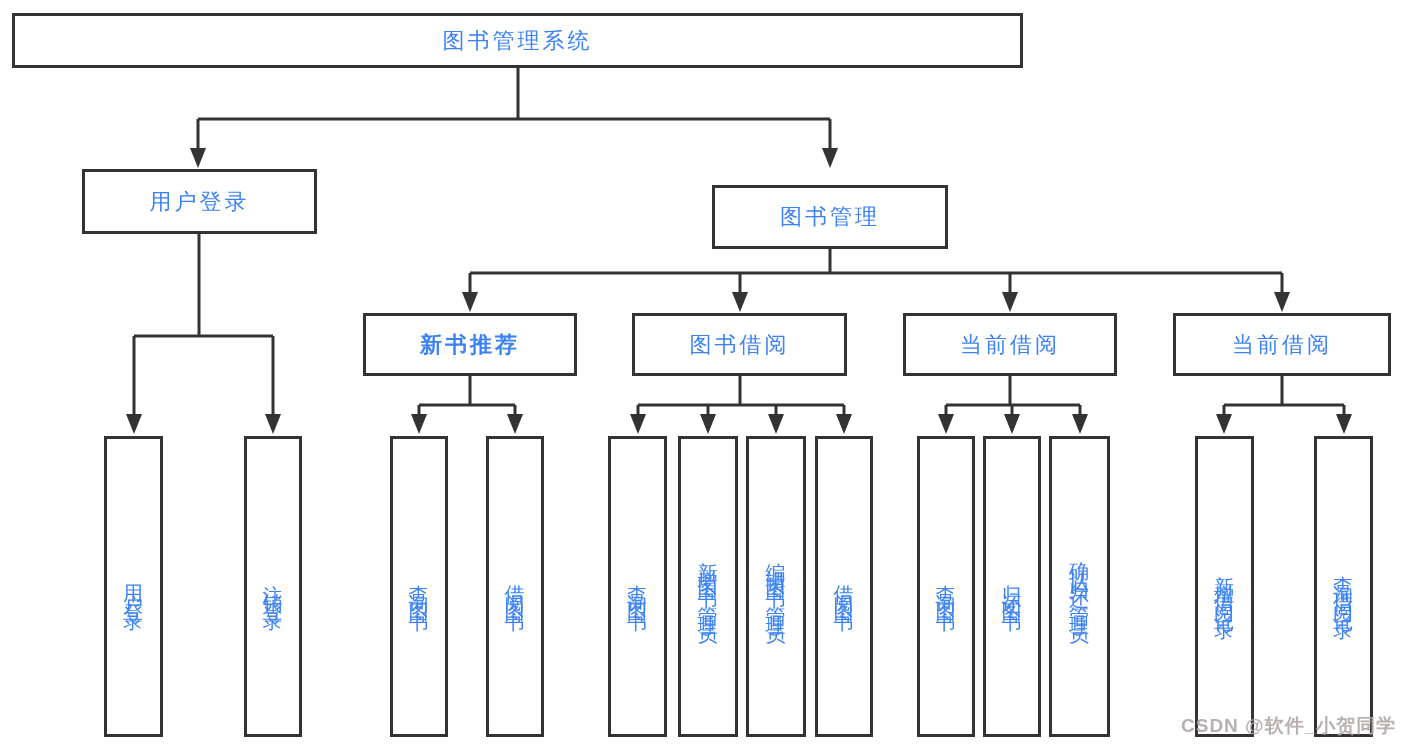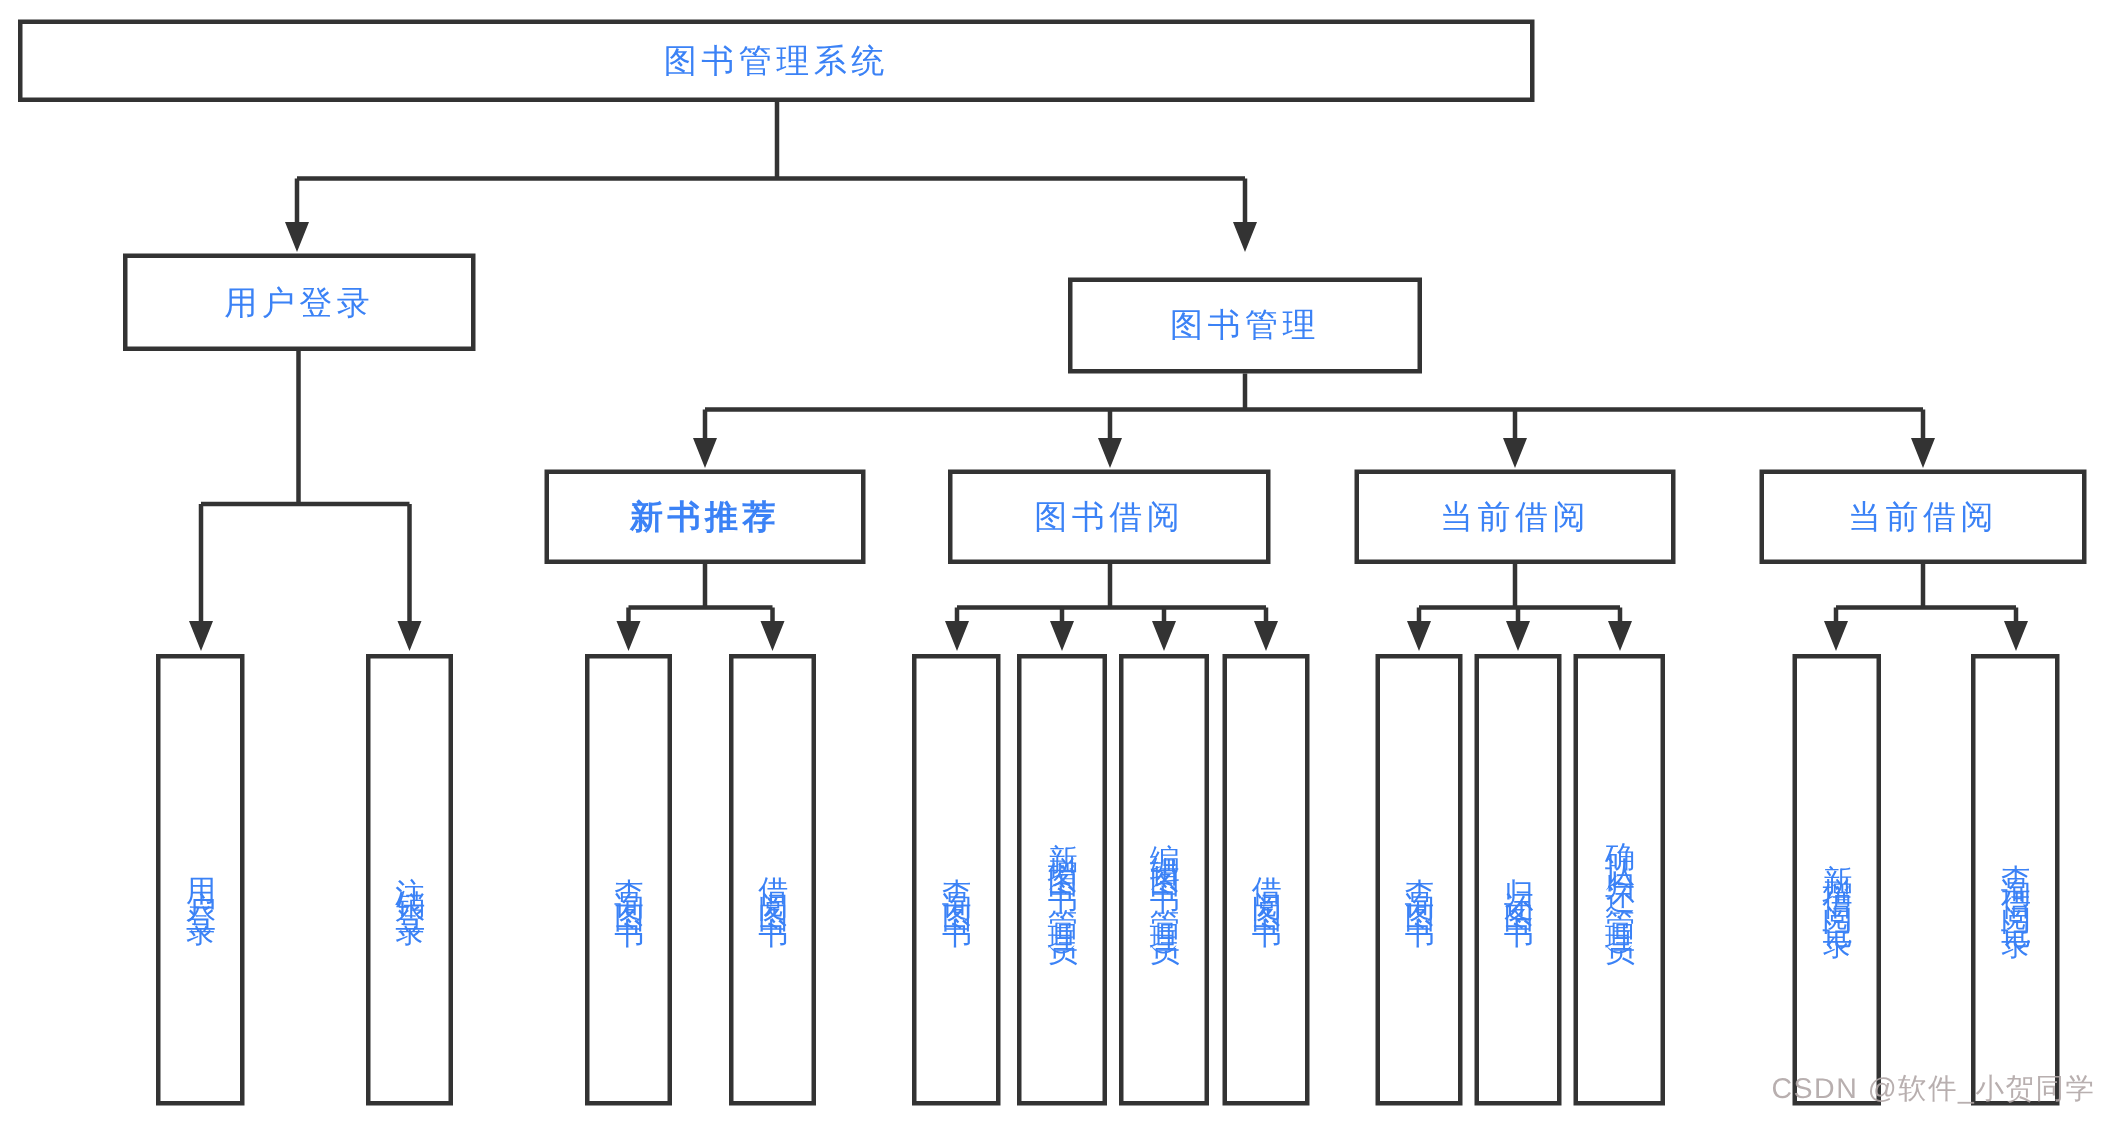--- a/index.html
+++ b/index.html
@@ -46,20 +46,21 @@
   }
   .watermark {
     position: absolute;
     left: 1181px;
     top: 713px;
     font-size: 19px;
     color: rgba(176, 166, 166, 0.9);
     white-space: nowrap;
     z-index: 3;
     letter-spacing: 1px;
+    font-weight: bold;
   }
 </style>
 </head>
 <body>
 
 <div class="canvas">
 
   <svg class="connectors" width="1405" height="747" viewBox="0 0 1405 747" aria-hidden="true">
     <path fill="none" stroke="#333333" stroke-width="3" d="
       M518,68 V119 M198,119 H830 M198,119 V152 M830,119 V152

